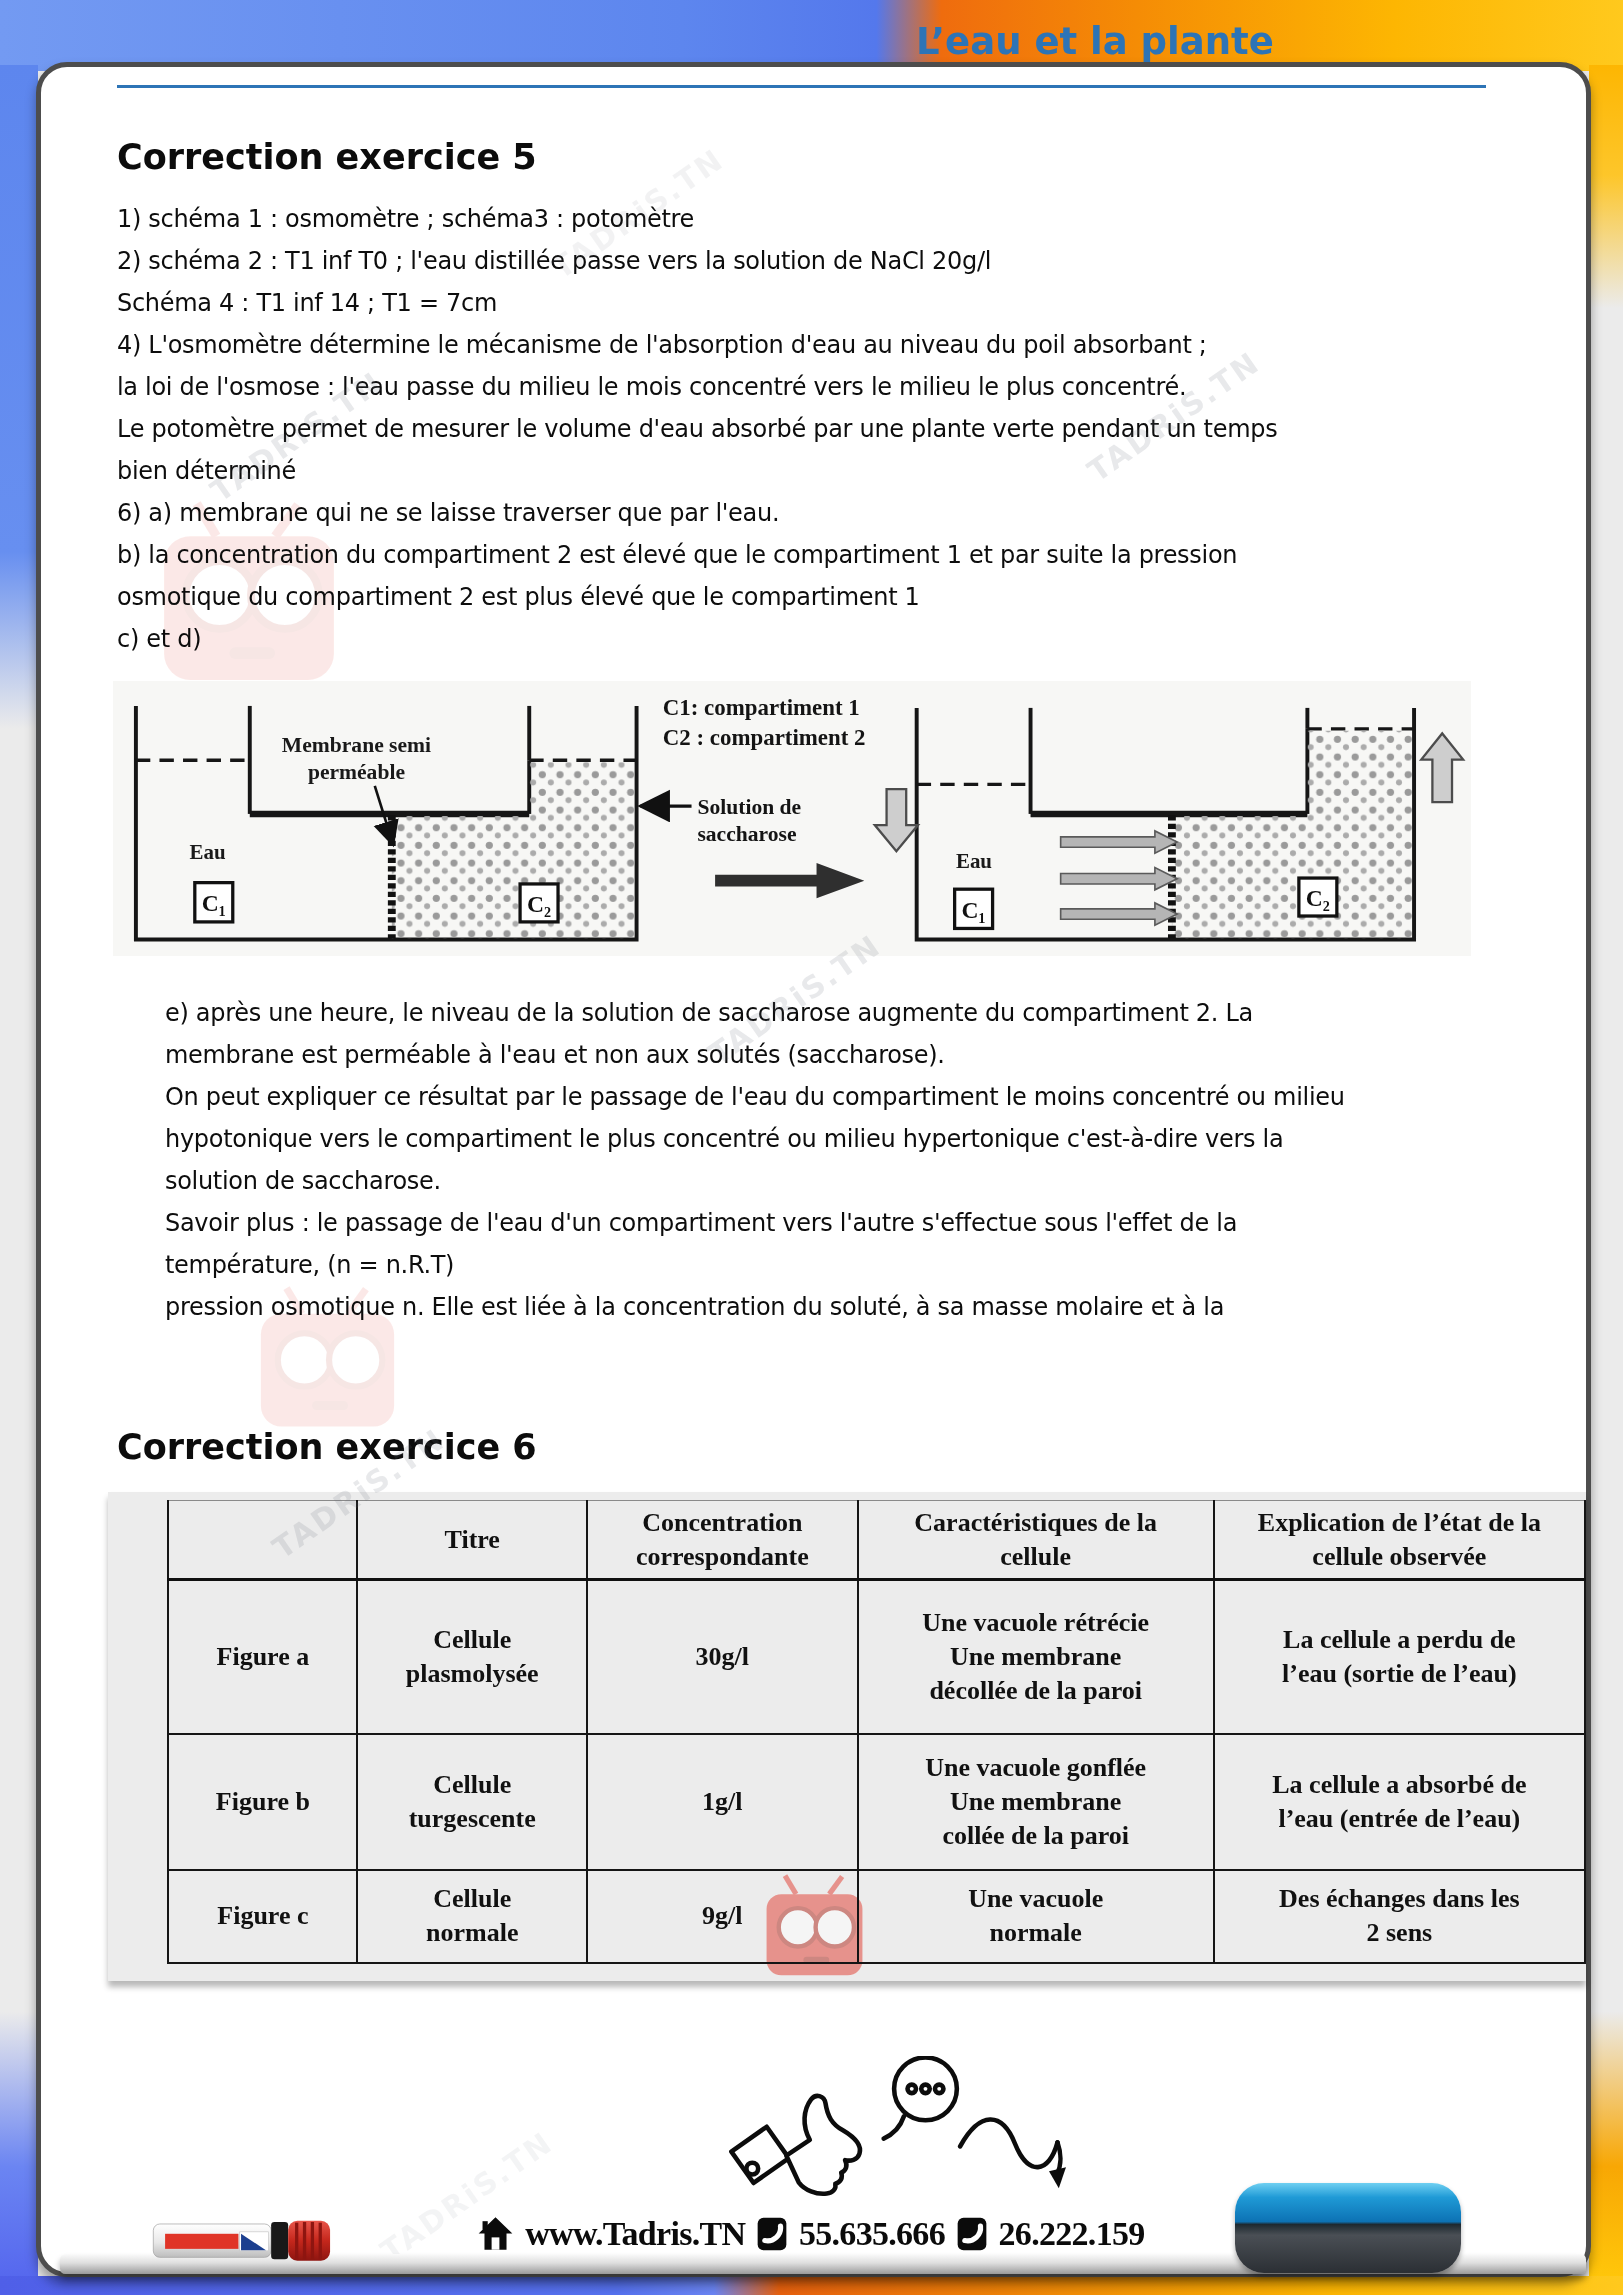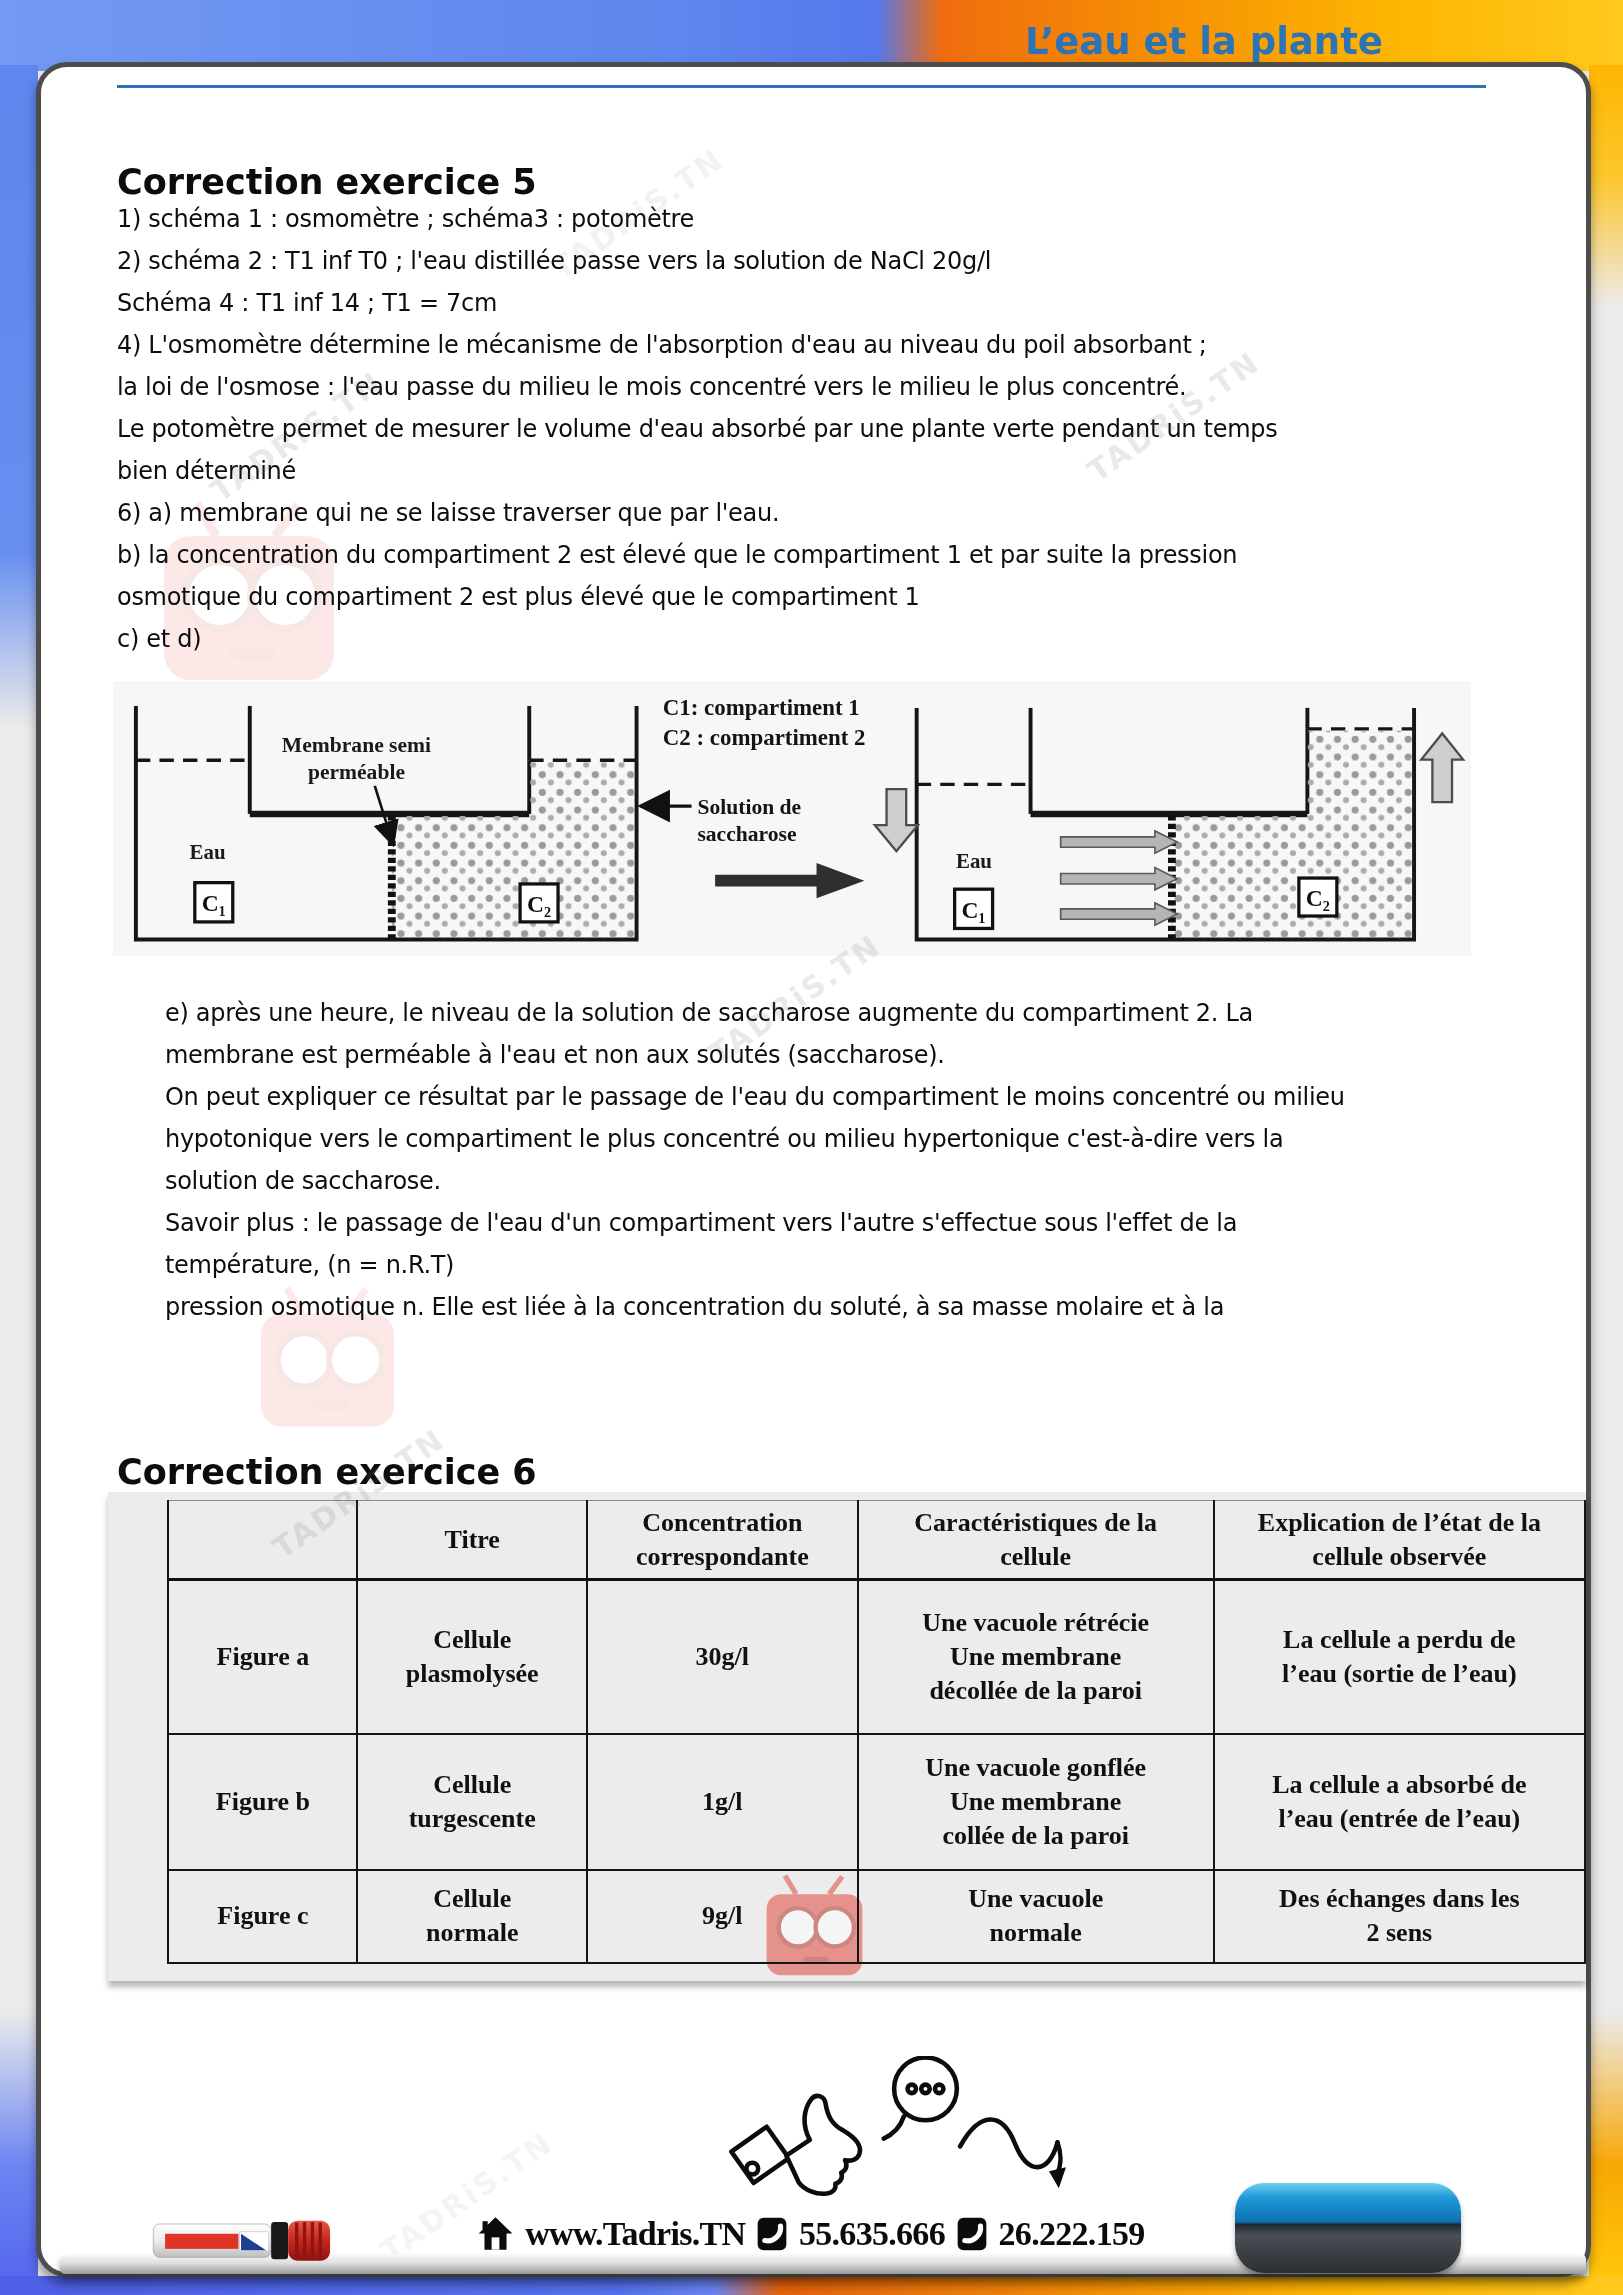--- a/index.html
+++ b/index.html
@@ -14,23 +14,23 @@
   #strip-left{left:0;top:65px;width:38px;height:2212px;
     background:linear-gradient(180deg,#5d86ee 0%,#678ff0 22%,#ebebeb 30%,#ebebeb 88%,#6b85f2 95%,#5668ee 100%);}
   #strip-right{left:1589px;top:65px;width:35px;height:2212px;
     background:linear-gradient(180deg,#fdb602 0%,#fdc62a 5%,#ebebeb 11%,#ebebeb 88%,#f8a704 95%,#ffc60a 100%);}
   
   #card{left:36px;top:62px;width:1555px;height:2215px;background:#ffffff;
     border:5.9px solid #4d4d4d;border-radius:31px;box-sizing:border-box;
     box-shadow:0 7.9px 10.5px rgba(0,0,0,.35);z-index:2;}
   
   #doc-title{left:916px;top:19.6px;width:576px;height:50px;z-index:3;
-    font-size:37px;font-weight:600;color:#2d74b6;text-align:center;letter-spacing:0px;}
+    font-size:37px;font-weight:600;color:#2d74b6;text-align:left;letter-spacing:0px;}
   #title-underline{left:117px;top:85px;width:1369px;height:3.3px;background:#2d74b6;z-index:3;}
-  .h-ex{z-index:3;font-size:35px;font-weight:800;color:#0c0c0c;letter-spacing:0px;margin-top:25px;}
+  .h-ex{z-index:3;font-size:35px;font-weight:800;color:#0c0c0c;letter-spacing:0px;}
   #h-ex5{left:117px;top:137px;}
   #h-ex6{left:117px;top:1427px;}
   .para{z-index:3;font-size:24px;color:#0d0d0d;line-height:42px;letter-spacing:-0.3px;
         font-weight:500;white-space:nowrap;}
   #para1{left:117px;top:198px;}
   #para2{left:117px;top:992px;margin-left:48px;}
   
   #diagram{left:113px;top:681px;width:1358px;height:275px;z-index:3;}
   
   .wm{z-index:4;font-size:30px;font-weight:700;letter-spacing:2.6px;color:rgba(100,106,118,0.15);

